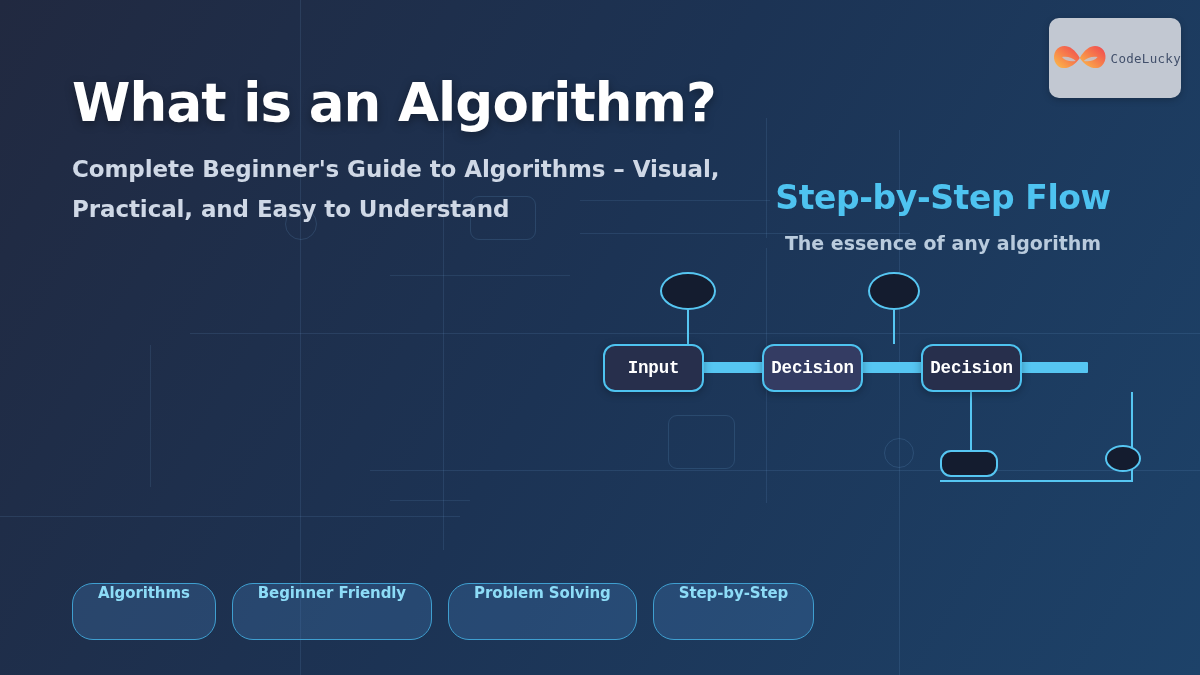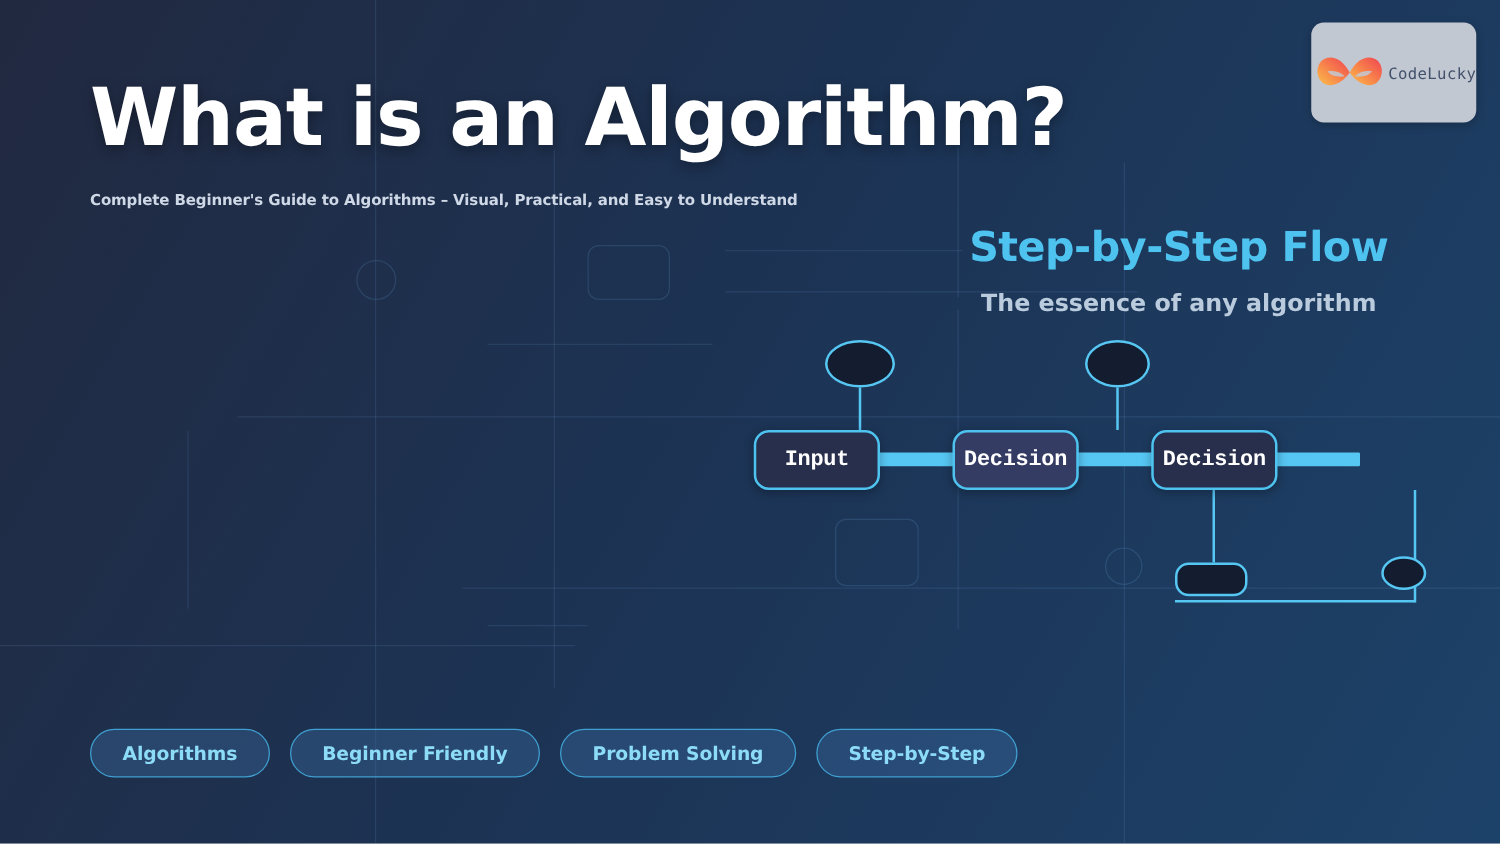--- a/index.html
+++ b/index.html
@@ -28,29 +28,29 @@
     box-shadow:0 2px 7px rgba(0,0,0,.22);
   }
   #logo-mark { width:62px; height:34px; display:block; }
   #logo-word {
     margin-top:1px; font-family:"DejaVu Sans Mono", monospace;
     font-size:12.5px; letter-spacing:.3px; color:#42506b; font-weight:500;
   }
 
   
   #headline {
-    position:absolute; left:72px; top:62px;
+    position:absolute; left:72px; top:75px;
     font-family:"DejaVu Sans", sans-serif;
-    font-size:64px; font-weight:700; color:#ffffff;
+    font-size:53px; font-weight:700; color:#ffffff;
     letter-spacing:-.9px; line-height:1.05;
     text-shadow:0 3px 10px rgba(0,0,0,.35);
   }
   #subheadline {
     position:absolute; left:72px; top:150px; width:760px;
-    font-size:12px; font-weight:700; color:#cfd8e6;
+    font-size:23px; font-weight:700; color:#cfd8e6;
     line-height:1.72; letter-spacing:-.1px;
   }
 
   
   #panel-title {
     position:absolute; left:703px; top:178px; width:480px;
     font-size:33px; font-weight:700; color:#4ec3f0;
     letter-spacing:-.4px;
   }
   #panel-sub {
@@ -79,23 +79,23 @@
   .mini-rect {
     position:absolute; border:2.5px solid #56c6f2; border-radius:11px;
     background:#141c2f;
   }
   .thin-line-v { position:absolute; width:2px; background:#56c6f2; }
   .thin-line-h { position:absolute; height:2px; background:#56c6f2; }
 
   
   #tags { position:absolute; left:72px; top:583px; display:flex; gap:16px; }
   .tag {
-    height:39px; padding:0 25px; border-radius:21px;
+    height:57px; padding:0 25px; border-radius:21px;
     border:1.5px solid #3f9fd0; background:rgba(60,110,165,.36);
-    display:flex; align-items:center; justify-content:center;
+    display:flex; justify-content:center;
     color:#8ddcf7; font-size:15px; font-weight:700; letter-spacing:-.1px;
     white-space:nowrap;
   }
 </style>
 </head>
 <body>
 
 <div id="stage">
 
   <div class="bg-layer">

